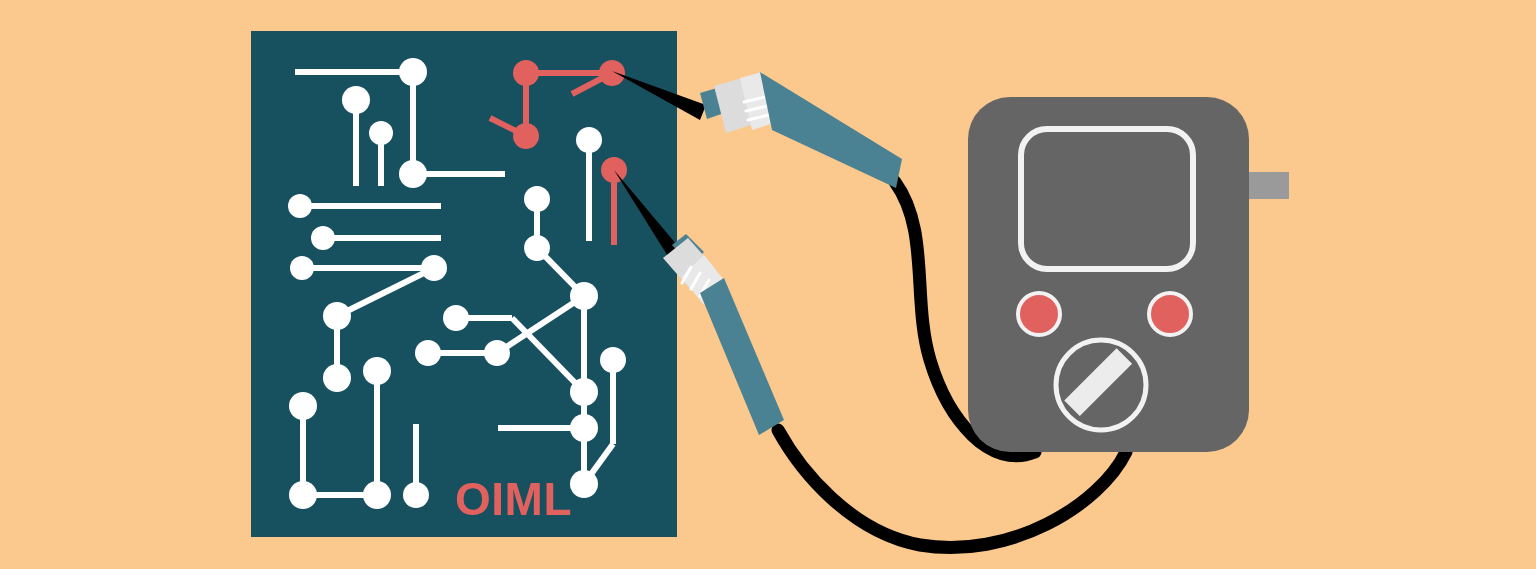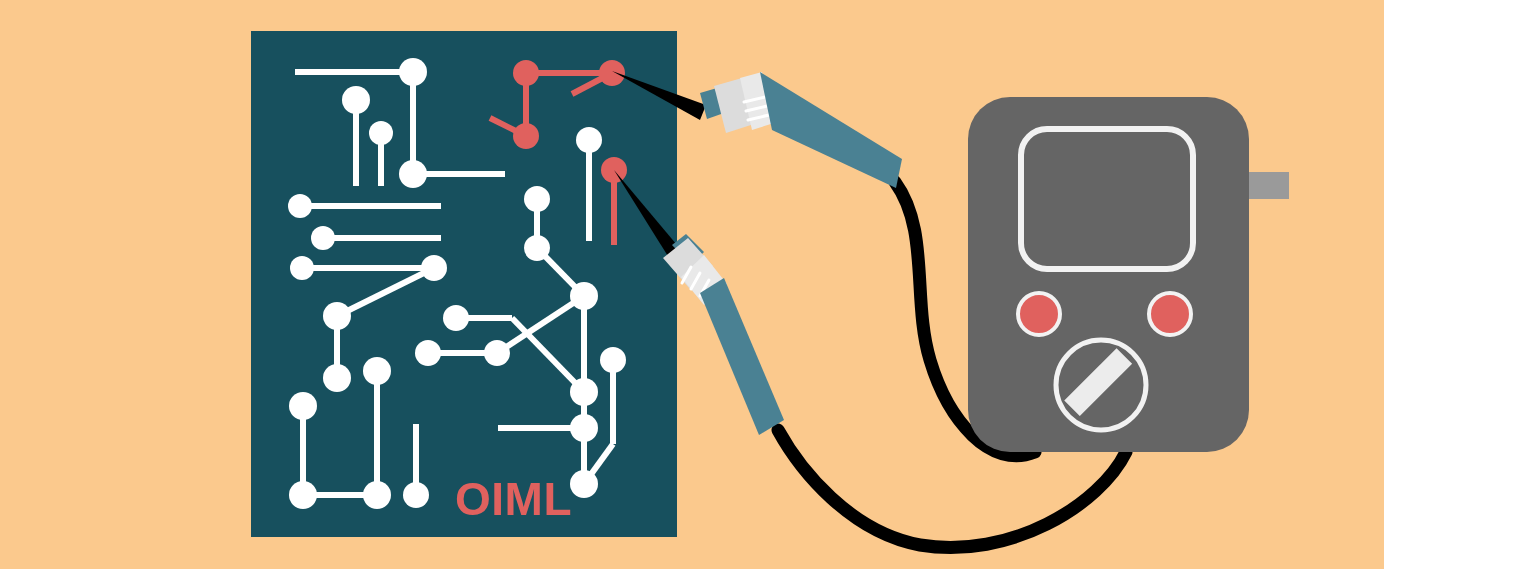--- a/index.html
+++ b/index.html
@@ -6,21 +6,21 @@
   html, body {
     margin: 0;
     padding: 0;
     background: #ffffff;
   }
   body {
     font-family: "Liberation Sans", sans-serif;
   }
   #scene {
     position: relative;
-    width: 1384px;
+    width: 1536px;
     height: 569px;
     overflow: hidden;
     background: #a21caf;
   }
   #scene svg {
     display: block;
     width: 1536px;
     height: 569px;
   }
   .oiml-text {

